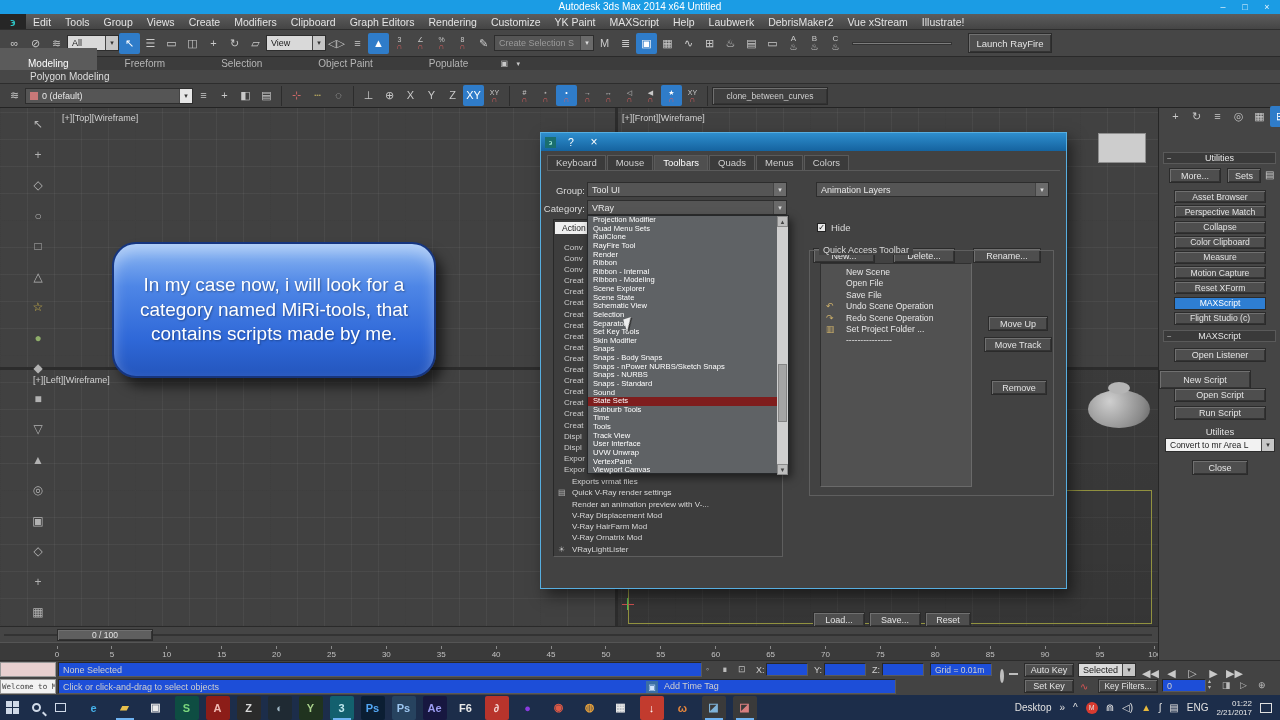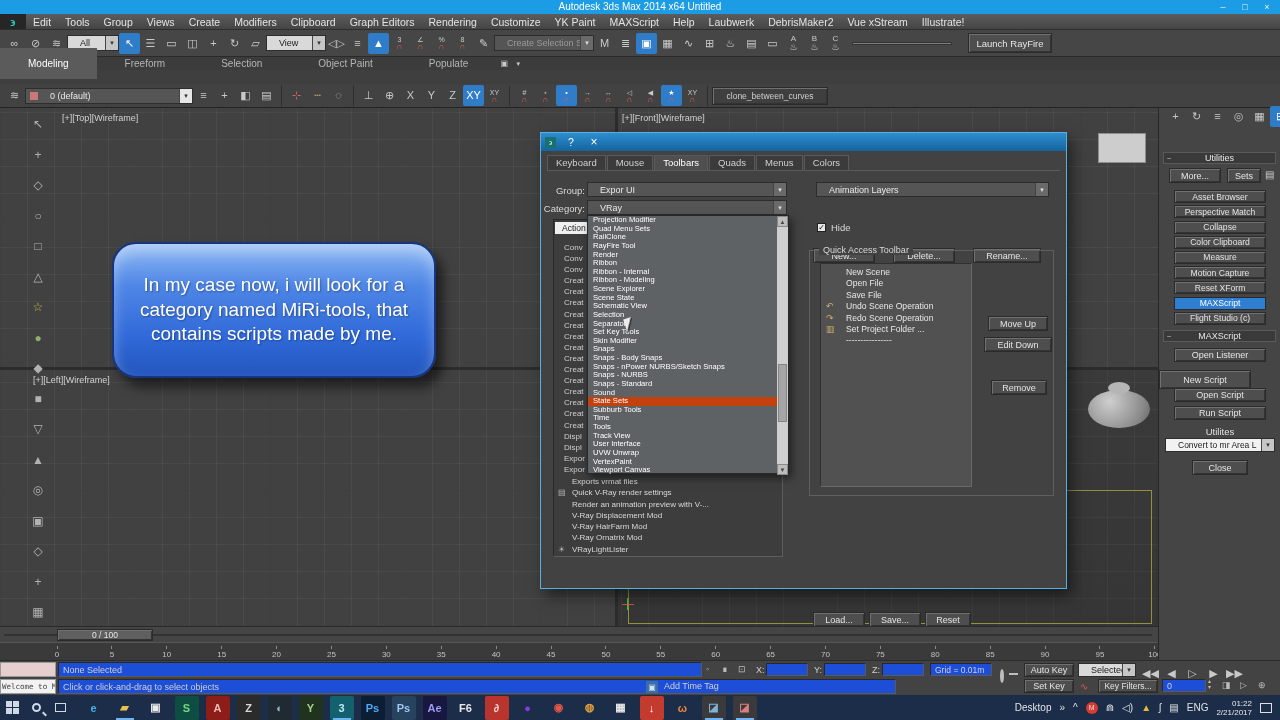--- a/index.html
+++ b/index.html
@@ -18,21 +18,21 @@
   #toolbar{left:0;top:30px;width:1280px;height:27px;background:#464646;border-bottom:1px solid #2a2a2a;padding-left:4px;}
   .ibtn{width:21px;height:21px;display:flex;flex-direction:column;align-items:center;justify-content:center;color:#c9c9c9;font-size:11px;border-radius:2px;flex:0 0 auto;}
   .ibtn .tx{font-size:11px;line-height:11px;}
   .ibtn.sel{background:#2f7cc9;color:#fff;}
   .magnet{flex-direction:column;}
   .magnet .tx{font-size:7px;line-height:7px;}
   .magnet::after{content:"∩";color:#e06060;font-size:8px;line-height:7px;font-weight:700;}
   .teapot .tx{font-size:8px;line-height:8px;}
   .teapot::after{content:"♨";color:#cfcfcf;font-size:9px;line-height:9px;}
   .combo{display:flex;align-items:center;background:#555;border:1px solid #2d2d2d;color:#e8e8e8;height:16px;flex:0 0 auto;}
-  .combo .cval{flex:1;padding:0 12px;font-size:9px;white-space:nowrap;overflow:hidden;}
+  .combo .cval{flex:1;padding:0 4px;font-size:9px;white-space:nowrap;overflow:hidden;}
   .combo .car{width:13px;align-self:stretch;background:#6a6a6a;border-left:1px solid #444;display:flex;align-items:center;justify-content:center;font-size:7px;color:#ddd;}
   .combo.light{background:#d9d9d9;color:#1b1b1b;}
   .combo.light .car{background:#c6c6c6;color:#333;}
   .combo.dark .cval{color:#9a9a9a;}
   .btn3d{background:#4e4e4e;border:1px solid #2b2b2b;box-shadow:inset 1px 1px 0 #707070,inset -1px -1px 0 #333;color:#e4e4e4;display:flex;align-items:center;justify-content:center;font-size:9px;white-space:nowrap;}
   
   #ribbontabs{left:0;top:57px;width:1280px;height:13px;background:#3c3c3c;}
   .tb-tab{padding:0 28px;font-size:10px;color:#b5b5b5;height:31px;display:flex;align-items:center;white-space:nowrap;}
   .tb-tab.sel{background:#5b5b5b;color:#fff;}
   #polyrow{left:0;top:70px;width:1280px;height:14px;background:#474747;border-bottom:1px solid #2d2d2d;color:#ddd;font-size:10px;}
@@ -82,21 +82,21 @@
   .dlabel{font-size:9.5px;color:#dadada;text-align:right;}
   .dlg-btn{font-size:9px;margin-top:48px;}
   #listbox{position:absolute;left:12px;top:86px;width:230px;height:338px;background:#3d3d3d;border:1px solid;border-color:#282828 #5e5e5e #5e5e5e #282828;}
   #action-hdr{position:absolute;left:1px;top:2px;width:42px;height:12px;background:#f0f0f0;color:#222;font-size:8.5px;display:flex;align-items:center;padding-left:7px;}
   .frag{height:11.1px;line-height:11.1px;font-size:8px;color:#cfcfcf;padding-left:9px;}
   .vrow{height:11.3px;line-height:11.3px;font-size:8px;color:#d8d8d8;padding-left:17px;position:relative;white-space:nowrap;}
   .vrow .ic{position:absolute;left:3px;top:0;font-size:8px;color:#b8b8b8;}
   #dropdown{position:absolute;left:46px;top:82px;width:202px;height:259px;background:#5f6265;border:1px solid #26282a;box-shadow:3px 4px 8px rgba(0,0,0,0.5);z-index:5;}
   #dd-items{position:absolute;left:0;top:0;width:191px;height:259px;overflow:hidden;}
   .ddli{height:8.633px;line-height:8.8px;font-size:7.6px;padding-left:5px;color:#fff;white-space:nowrap;}
-  .ddli.sel{background:#c2410c;}
+  .ddli.sel{background:#7f1d1d;}
   #dd-scroll{position:absolute;right:0;top:0;width:11px;height:259px;background:#cfcfcf;}
   .scr-arrow{position:absolute;left:0;width:11px;height:11px;background:#bdbdbd;border:1px solid #8a8a8a;color:#444;font-size:6px;display:flex;align-items:center;justify-content:center;}
   #qatbox{position:absolute;left:268px;top:117px;width:245px;height:246px;border:1px solid #5f5f5f;}
   #qatbox .gtitle{position:absolute;left:9px;top:-6px;background:#424242;padding:0 4px;font-size:9px;color:#d8d8d8;}
   #qatlist{position:absolute;left:10px;top:12px;width:152px;height:224px;background:#515151;border:1px solid;border-color:#303030 #6a6a6a #6a6a6a #303030;padding-top:3px;}
   .qrow{height:11.4px;line-height:11.4px;font-size:8.6px;color:#e8e8e8;padding-left:25px;position:relative;white-space:nowrap;}
   .qrow .ic{position:absolute;left:5px;top:0;font-size:9px;color:#cdb06a;}
   .cbbox{width:9px;height:9px;background:#e8e8e8;border:1px solid #222;color:#111;font-size:8px;line-height:8px;text-align:center;}
   
   #bubble{left:112px;top:242px;width:324px;height:136px;border-radius:24px;z-index:30;
@@ -311,20 +311,23 @@
         </div>
         <div class="tb-tab">
           <span class="tx">Object Paint</span>
         </div>
         <div class="tb-tab">
           <span class="tx">Populate</span>
         </div>
       </span>
     <span class="ibtn" style="width:16px;height:12px;font-size:8px;">▣</span>
     <span class="ibtn" style="width:12px;height:12px;font-size:7px;">▾</span>
+  </div>
+  <div class="abs flex" id="polyrow">
+    <span style="padding-left:30px;">Polygon Modeling</span>
   </div>
 
   <div class="abs flex" id="ribbonrow">
     <span class="ibtn">≋</span>
     <span class="combo" style="width:168px;">
       <span style="width:8px;height:8px;background:#c87878;margin-left:4px;flex:0 0 auto;"></span>
       <span class="cval">0 (default)</span>
       <span class="car" style="background:#e6e6e6;color:#333;">▾</span>
     </span>
     <span class="flex">
@@ -664,21 +667,21 @@
           <span class="tx">Menus</span>
         </div>
         <div class="dtab">
           <span class="tx">Colors</span>
         </div>
       </div>
     <div class="abs" style="left:6px;top:37px;width:513px;height:1px;background:#5a5a5a;"></div>
 
     <span class="abs dlabel" style="left:8px;top:52px;width:36px;">Group:</span>
     <span class="combo abs" style="left:46px;top:49px;width:200px;height:15px;">
-      <span class="cval">Expor UI</span>
+      <span class="cval">Tool UI</span>
         <span class="car">▾</span>
     </span>
     <span class="abs dlabel" style="left:2px;top:70px;width:42px;">Category:</span>
     <span class="combo abs" style="left:46px;top:67px;width:200px;height:15px;">
       <span class="cval">VRay</span>
         <span class="car">▾</span>
     </span>
 
     <div id="listbox">
       <div id="action-hdr">Action</div>
@@ -773,21 +776,21 @@
       <div id="qatlist">
           <div class="qrow"><span class="tx">New Scene</span></div>
           <div class="qrow"><span class="tx">Open File</span></div>
           <div class="qrow"><span class="tx">Save File</span></div>
           <div class="qrow"><span class="ic">↶</span><span class="tx">Undo Scene Operation</span></div>
           <div class="qrow"><span class="ic">↷</span><span class="tx">Redo Scene Operation</span></div>
           <div class="qrow"><span class="ic">▥</span><span class="tx">Set Project Folder ...</span></div>
           <div class="qrow"><span class="tx">----------------</span></div>
         </div>
       <div class="abs btn3d dlg-btn" style="left:178px;top:17px;width:60px;height:15px;">Move Up</div>
-      <div class="abs btn3d dlg-btn" style="left:174px;top:38px;width:68px;height:15px;">Edit Down</div>
+      <div class="abs btn3d dlg-btn" style="left:174px;top:38px;width:68px;height:15px;">Move Track</div>
       <div class="abs btn3d dlg-btn" style="left:181px;top:81px;width:56px;height:15px;">Remove</div>
     </div>
 
     <div class="abs btn3d dlg-btn" style="left:272px;top:431px;width:52px;height:15px;">Load...</div>
     <div class="abs btn3d dlg-btn" style="left:328px;top:431px;width:52px;height:15px;">Save...</div>
     <div class="abs btn3d dlg-btn" style="left:384px;top:431px;width:46px;height:15px;">Reset</div>
   </div>
 
   <div class="abs" id="cursor"></div>
 

